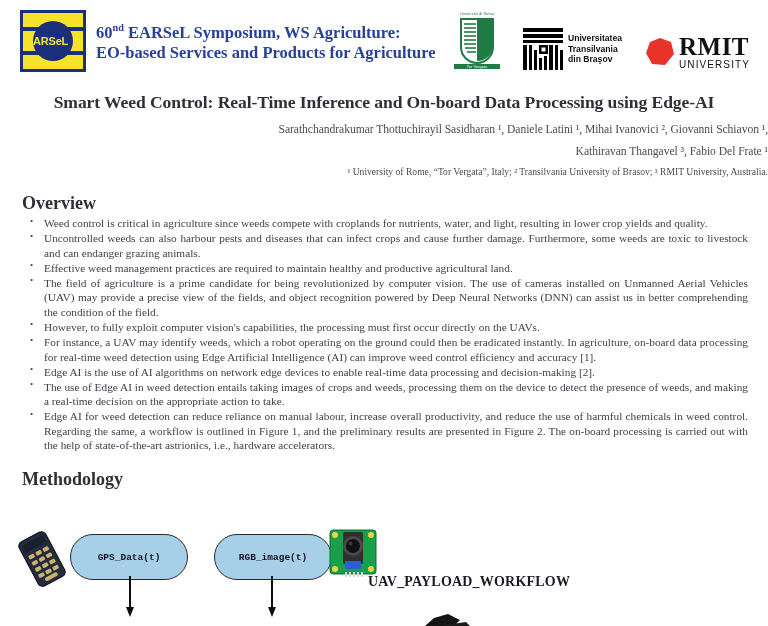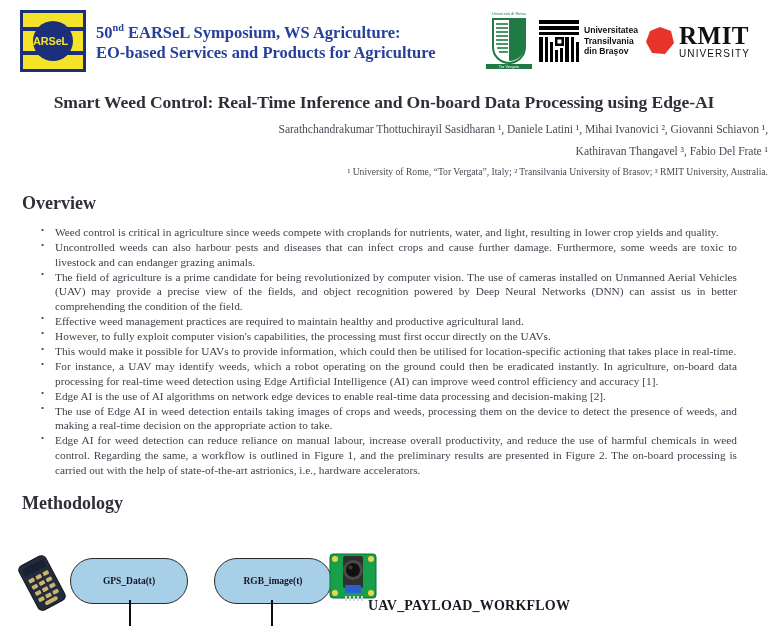--- a/index.html
+++ b/index.html
@@ -79,22 +79,22 @@
     line-height: 1.28;
     color: #27409b;
     flex: 0 0 auto;
     padding-top: 2px;
   }
   .banner-title sup { font-size: 0.62em; vertical-align: super; }
 
   .header-logos {
     margin-left: auto;
     display: flex;
-    align-items: center;
-    gap: 7px;
+    align-items: flex-end;
+    gap: 23px;
     padding-right: 12px;
   }
 
   
   .torvergata {
     width: 46px;
     height: 58px;
     position: relative;
     flex: 0 0 auto;
   }
@@ -188,21 +188,21 @@
 
   
   .section-heading {
     font-family: "Liberation Serif", serif;
     font-weight: bold;
     font-size: 18px;
     color: #2f2f38;
     margin: 16px 0 2px 22px;
   }
   .bullets {
-    margin: 11px;
+    margin: 0;
     padding: 0 20px 0 28px;
     list-style: none;
   }
   .bullets li {
     position: relative;
     font-size: 11.3px;
     line-height: 1.29;
     color: #41414c;
     text-align: justify;
     padding-left: 16px;
@@ -224,21 +224,21 @@
     margin-top: 4px;
   }
   .diagram { position: absolute; left: 0; top: 18px; width: 768px; height: 110px; }
 
   .node-term {
     position: absolute;
     background: #a8cfe8;
     border: 1px solid #2a2a2a;
     border-radius: 24px;
     text-align: center;
-    font-family: Liberation Serif, serif;
+    font-family: Liberation Mono, monospace;
     font-weight: bold;
     font-size: 9.5px;
     color: #131320;
     display: flex;
     align-items: center;
     justify-content: center;
   }
   .flow-label {
     position: absolute;
     font-family: "Liberation Serif", serif;
@@ -258,21 +258,21 @@
 
   <div class="earsel-logo">
     <div class="bar-top"></div>
     <div class="bar-bot"></div>
     <div class="disc"></div>
     <div class="word">EARSeL</div>
   </div>
 
   <div class="banner-title">
     <div>
-      <span>50</span><sup>nd</sup><span> EARSeL Symposium, WS Agriculture:</span>
+      <span>60</span><sup>nd</sup><span> EARSeL Symposium, WS Agriculture:</span>
     </div>
     <div>EO-based Services and Products for Agriculture</div>
   </div>
 
   <div class="header-logos">
 
     <div class="torvergata">
       <div class="tv-caption-top">Università di Roma</div>
       <svg class="tv-u" viewBox="0 0 40 48">
         <path d="M4 2 H36 V30 A16 16 0 0 1 4 30 Z" fill="none" stroke="#1f7a43" stroke-width="2"></path>
@@ -329,24 +329,23 @@
 
 <div class="paper-title">Smart Weed Control: Real-Time Inference and On-board Data Processing using Edge-AI</div>
 <div class="authors-line">Sarathchandrakumar Thottuchirayil Sasidharan ¹, Daniele Latini ¹, Mihai Ivanovici ², Giovanni Schiavon ¹,</div>
 <div class="authors-line second">Kathiravan Thangavel ³, Fabio Del Frate ¹</div>
 <div class="affil-line">¹ University of Rome, “Tor Vergata”, Italy; ² Transilvania University of Brasov; ³ RMIT University, Australia.</div>
 
 <div class="section-heading">Overview</div>
 <ul class="bullets">
   <li>Weed control is critical in agriculture since weeds compete with croplands for nutrients, water, and light, resulting in lower crop yields and quality.</li>
   <li>Uncontrolled weeds can also harbour pests and diseases that can infect crops and cause further damage. Furthermore, some weeds are toxic to livestock and can endanger grazing animals.</li>
+  <li>Effective weed management practices are required to maintain healthy and productive agricultural land.</li>
   <li>The field of agriculture is a prime candidate for being revolutionized by computer vision. The use of cameras installed on Unmanned Aerial Vehicles (UAV) may provide a precise view of the fields, and object recognition powered by Deep Neural Networks (DNN) can assist us in better comprehending the condition of the field.</li>
-  <li>Effective weed management practices are required to maintain healthy and productive agricultural land.</li>
   <li>However, to fully exploit computer vision's capabilities, the processing must first occur directly on the UAVs.</li>
-  <li>This would make it possible for UAVs to provide information, which could then be utilised for location-specific actioning that takes place in real-time.</li>
   <li>For instance, a UAV may identify weeds, which a robot operating on the ground could then be eradicated instantly. In agriculture, on-board data processing for real-time weed detection using Edge Artificial Intelligence (AI) can improve weed control efficiency and accuracy [1].</li>
   <li>Edge AI is the use of AI algorithms on network edge devices to enable real-time data processing and decision-making [2].</li>
   <li>The use of Edge AI in weed detection entails taking images of crops and weeds, processing them on the device to detect the presence of weeds, and making a real-time decision on the appropriate action to take.</li>
   <li>Edge AI for weed detection can reduce reliance on manual labour, increase overall productivity, and reduce the use of harmful chemicals in weed control. Regarding the same, a workflow is outlined in Figure 1, and the preliminary results are presented in Figure 2. The on-board processing is carried out with the help of state-of-the-art astrionics, i.e., hardware accelerators.</li>
 </ul>
 
 <div class="section-heading">Methodology</div>
 
 <div class="method-area">
   <div class="diagram">

